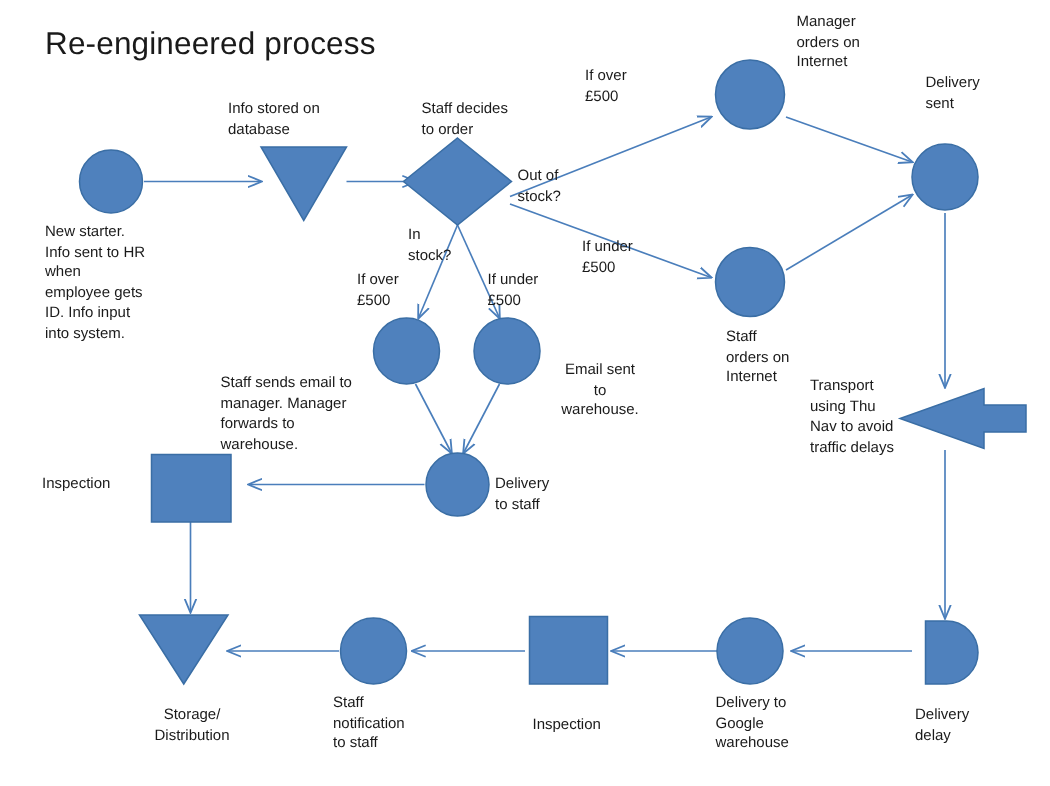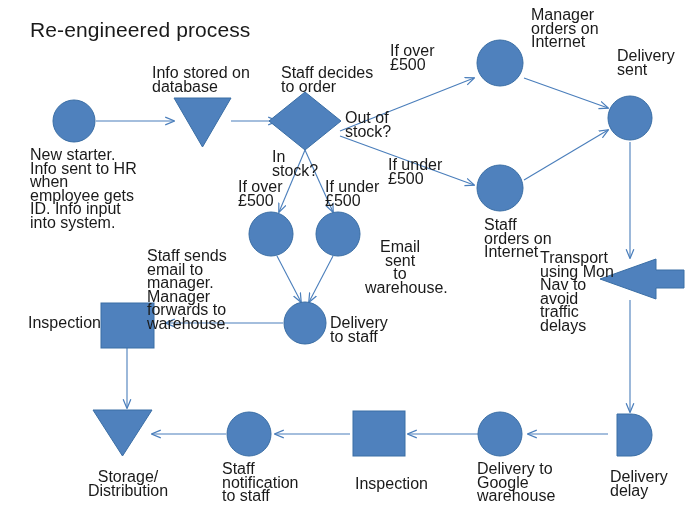--- a/index.html
+++ b/index.html
@@ -29,21 +29,21 @@
     position: absolute;
     left: 30px;
     top: 18px;
     font-size: 21px;
     color: #1a1a1a;
     letter-spacing: 0.1px;
     white-space: nowrap;
   }
   .lbl {
     position: absolute;
-    font-size: 16px;
+    font-size: 10px;
     line-height: 13.5px;
     color: #1a1a1a;
     white-space: pre-line;
   }
   .shape-fill { fill: #4f81bd; stroke: #3a6ea5; stroke-width: 1; }
   .conn { stroke: #4a7ebb; stroke-width: 1.1; fill: none; }
 </style>
 </head>
 <body>
 
@@ -127,21 +127,21 @@
 
   <div class="lbl" style="left:531px; top:8px;   width:80px;">Manager
 orders on
 Internet</div>
   <div class="lbl" style="left:484px; top:218px; width:80px;">Staff
 orders on
 Internet</div>
   <div class="lbl" style="left:617px; top:49px;  width:70px;">Delivery
 sent</div>
   <div class="lbl" style="left:540px; top:251px; width:78px;">Transport
-using Mon
+using Thu
 Nav to avoid
 traffic delays</div>
 
   <div class="lbl" style="left:238px; top:180px; width:60px;">If over
 £500</div>
   <div class="lbl" style="left:325px; top:180px; width:62px;">If under
 £500</div>
 
   <div class="lbl" style="left:147px; top:249px; width:108px;">Staff sends email to
 manager. Manager

